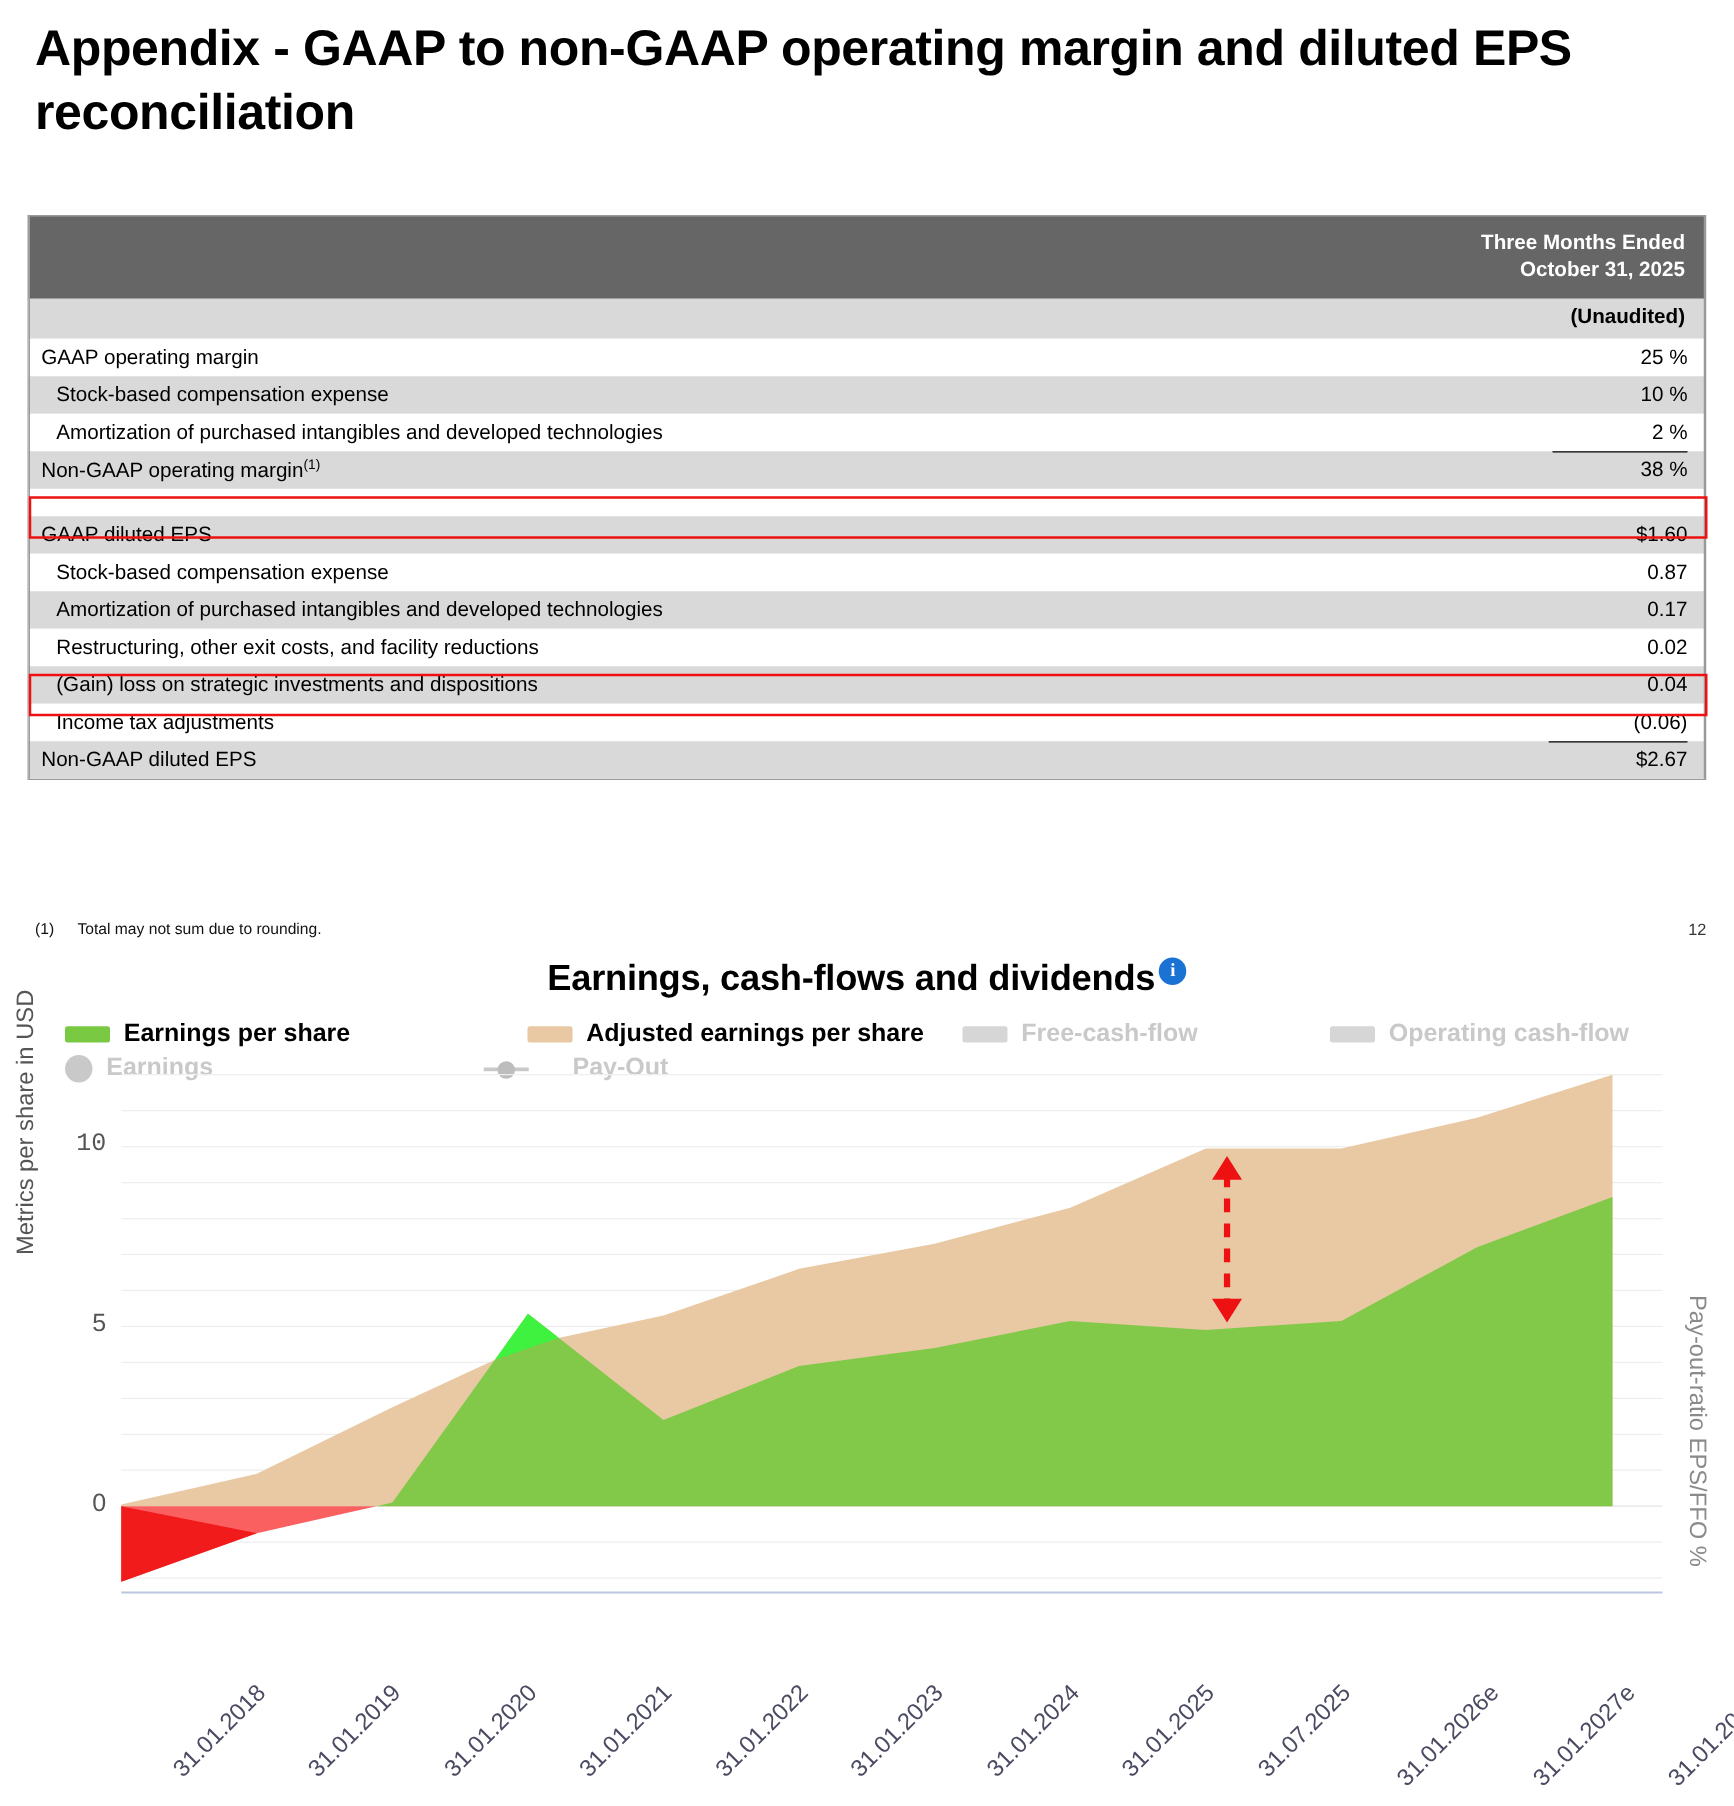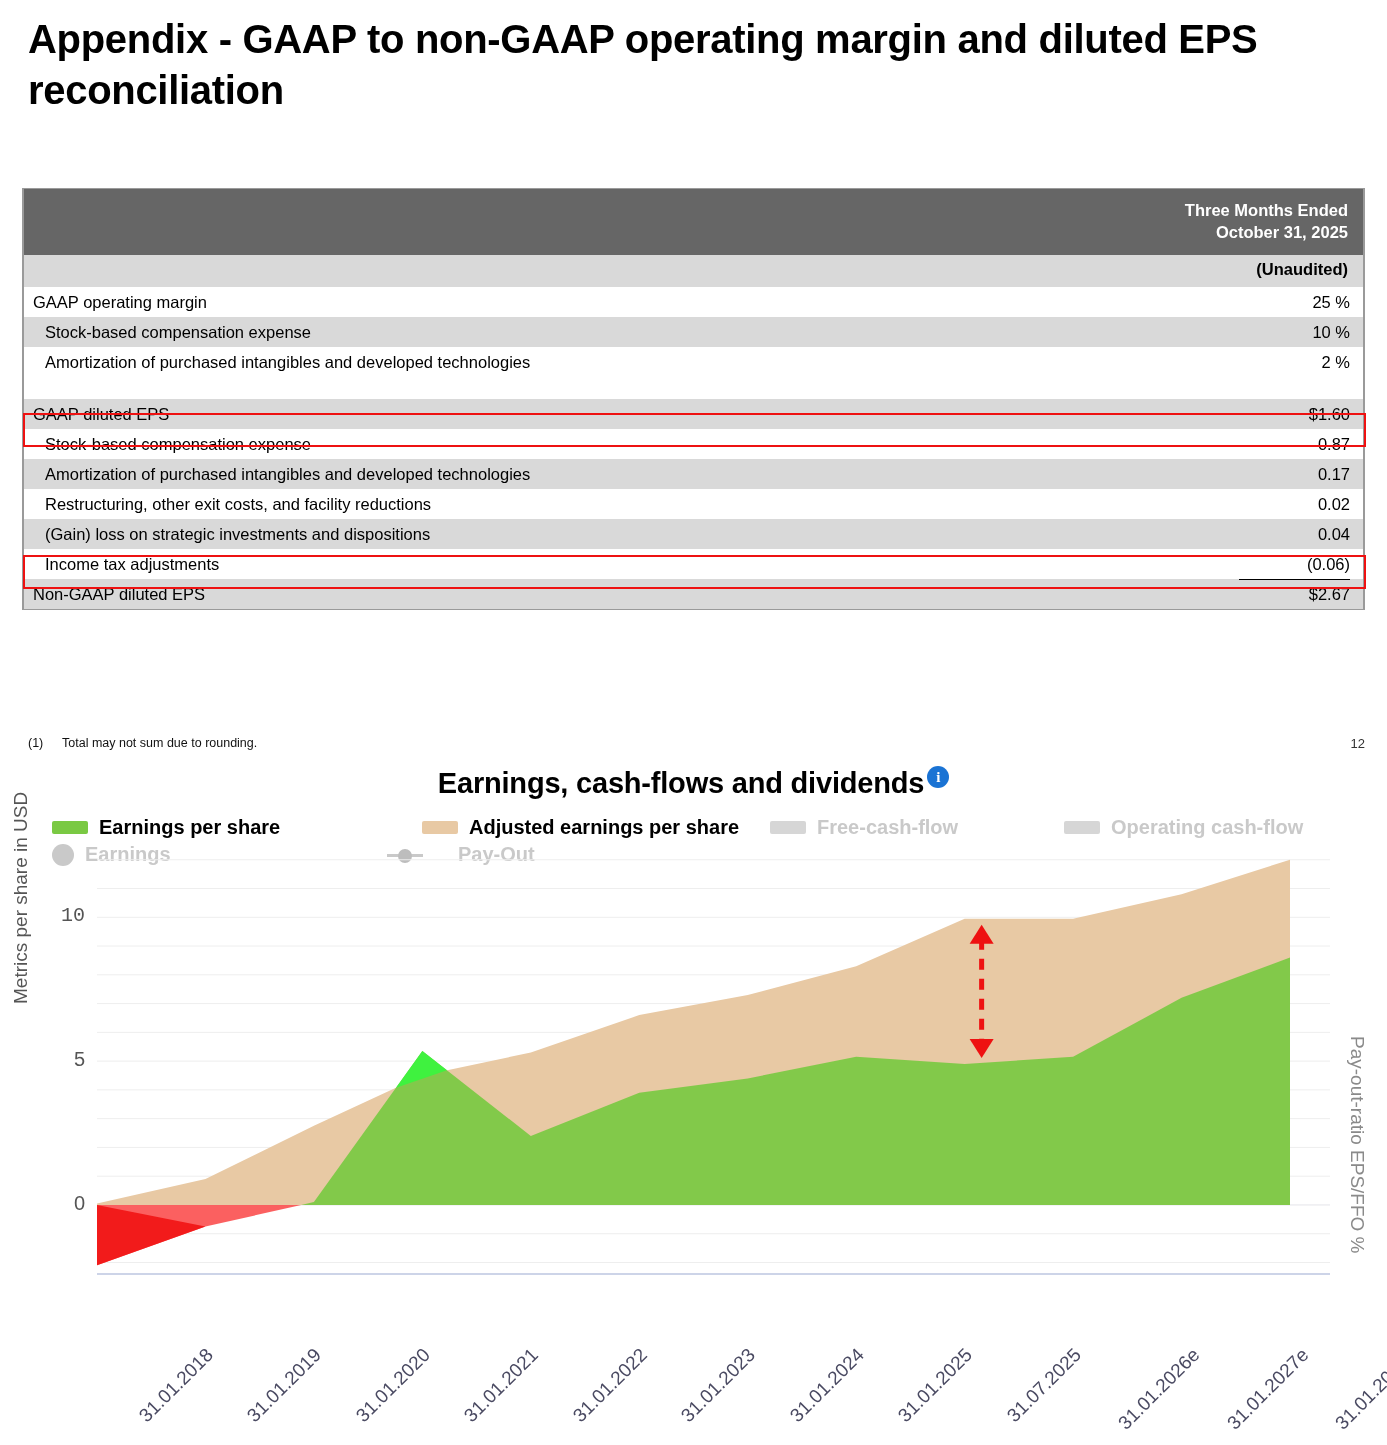--- a/index.html
+++ b/index.html
@@ -18,21 +18,20 @@
     font-size: 40px; font-weight: bold; line-height: 1.28;
     letter-spacing: -0.3px;
   }
 
   
   .recon-table {
     position: absolute; left: 22px; top: 172px;
     width: 1343px;
     border: 1px solid #9a9a9a;
     background: #fff;
-    margin-top: 16px;
   }
   .tbl-head {
     background: #666666; height: 66px; position: relative;
   }
   .tbl-head .period {
     position: absolute; right: 16px; top: 11px;
     text-align: right; color: #ffffff;
     font-size: 16.5px; font-weight: bold; line-height: 1.32;
   }
   .tbl-sub {
@@ -154,20 +153,24 @@
           <div class="lbl">GAAP operating margin</div>
           <div class="val">25 %</div>
         </div>
         <div class="rowline shade">
           <div class="lbl ind">Stock-based compensation expense</div>
           <div class="val">10 %</div>
         </div>
         <div class="rowline plain">
           <div class="lbl ind">Amortization of purchased intangibles and developed technologies</div>
           <div class="val">2 %</div>
+        </div>
+        <div class="rowline shade topline">
+          <div class="lbl">Non-GAAP operating margin<span class="sup">(1)</span></div>
+          <div class="val" style="padding-left: 70px;">38 %</div>
         </div>
         <div class="spacer-row"></div>
         <div class="rowline shade">
           <div class="lbl">GAAP diluted EPS</div>
           <div class="val">$1.60</div>
         </div>
         <div class="rowline plain">
           <div class="lbl ind">Stock-based compensation expense</div>
           <div class="val">0.87</div>
         </div>

